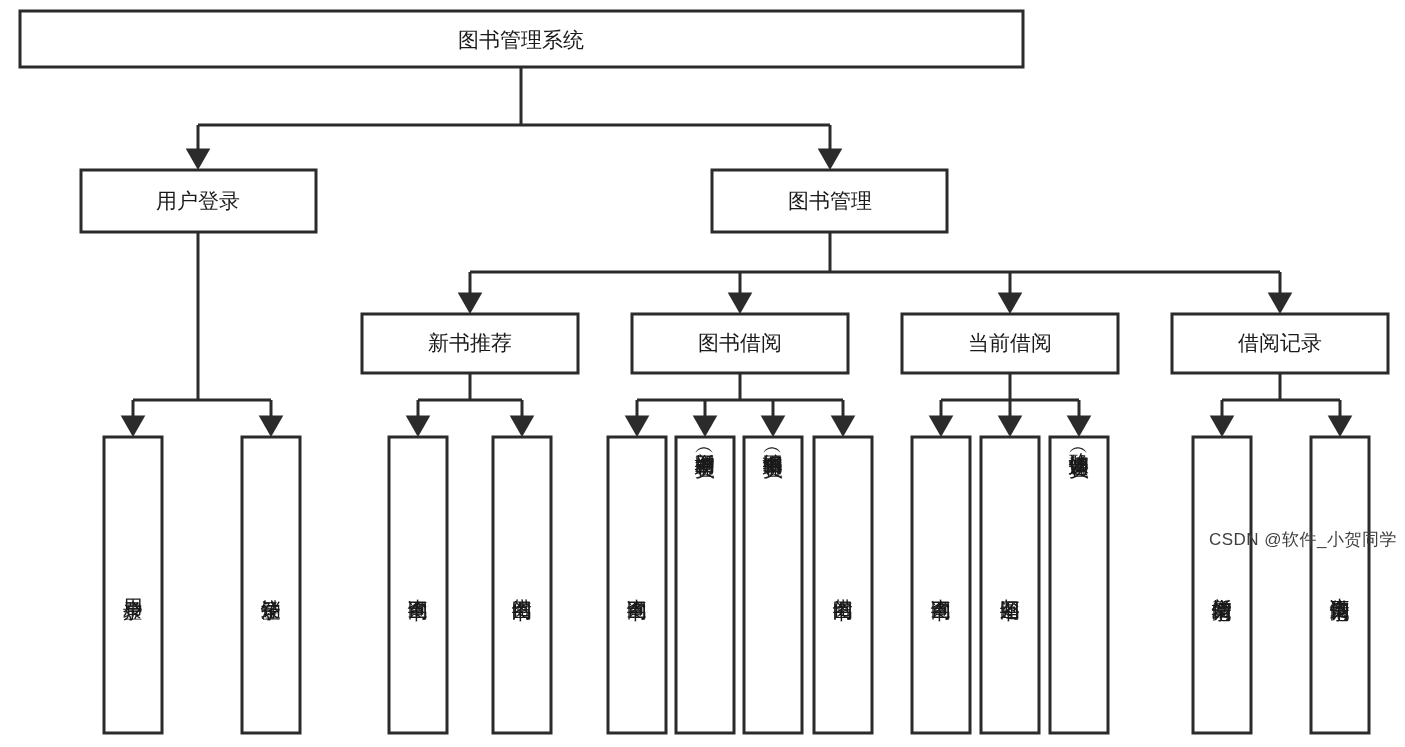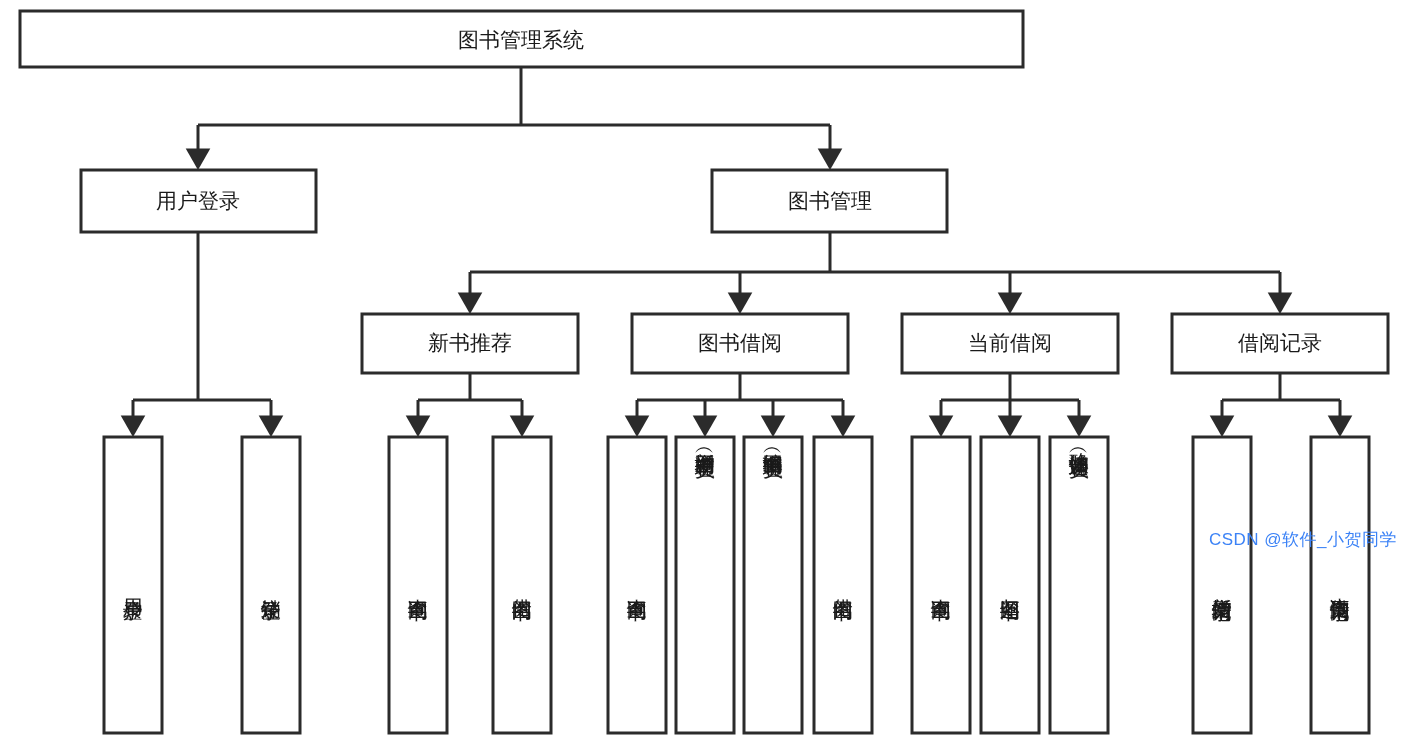--- a/index.html
+++ b/index.html
@@ -42,21 +42,21 @@
     fill: #1a1a1a;
     text-anchor: middle;
     dominant-baseline: middle;
   }
   .watermark-text {
     position: absolute;
     right: 8px;
     bottom: 4px;
     font-family: "Liberation Sans", "DejaVu Sans", sans-serif;
     font-size: 17px;
-    color: #3b82f6;
+    color: #404040;
     white-space: nowrap;
     letter-spacing: 0.5px;
   }
   .vlabel {
     position: absolute;
     display: flex;
     align-items: center;
     justify-content: center;
     pointer-events: none;
   }

